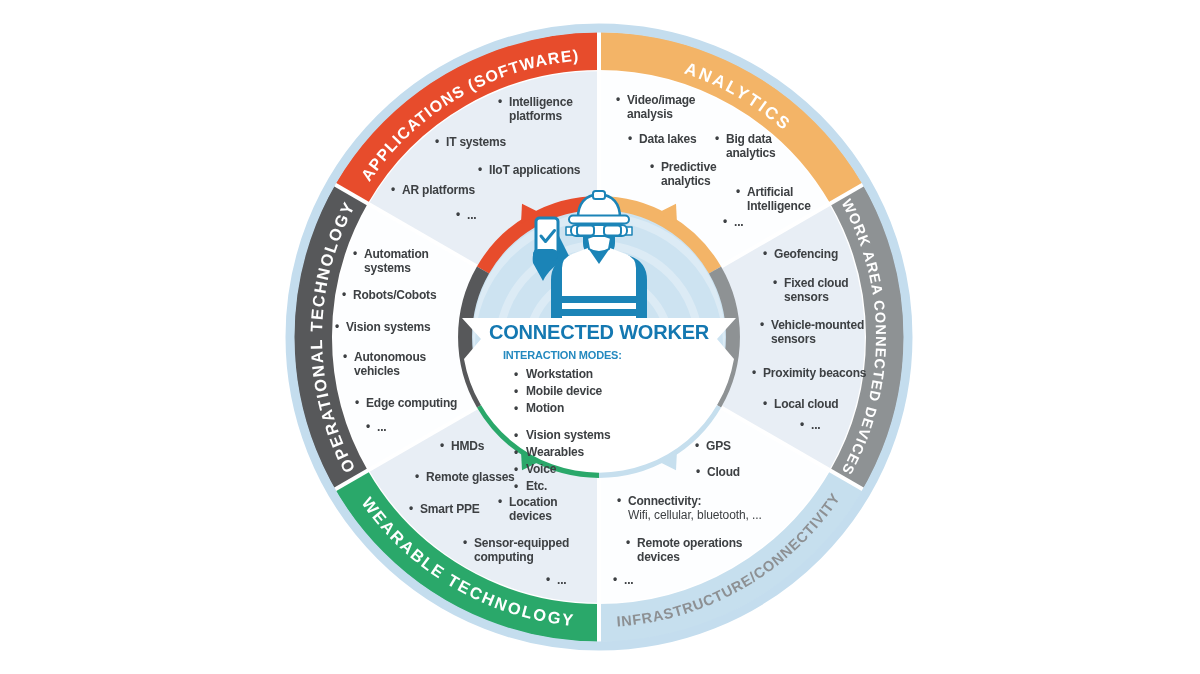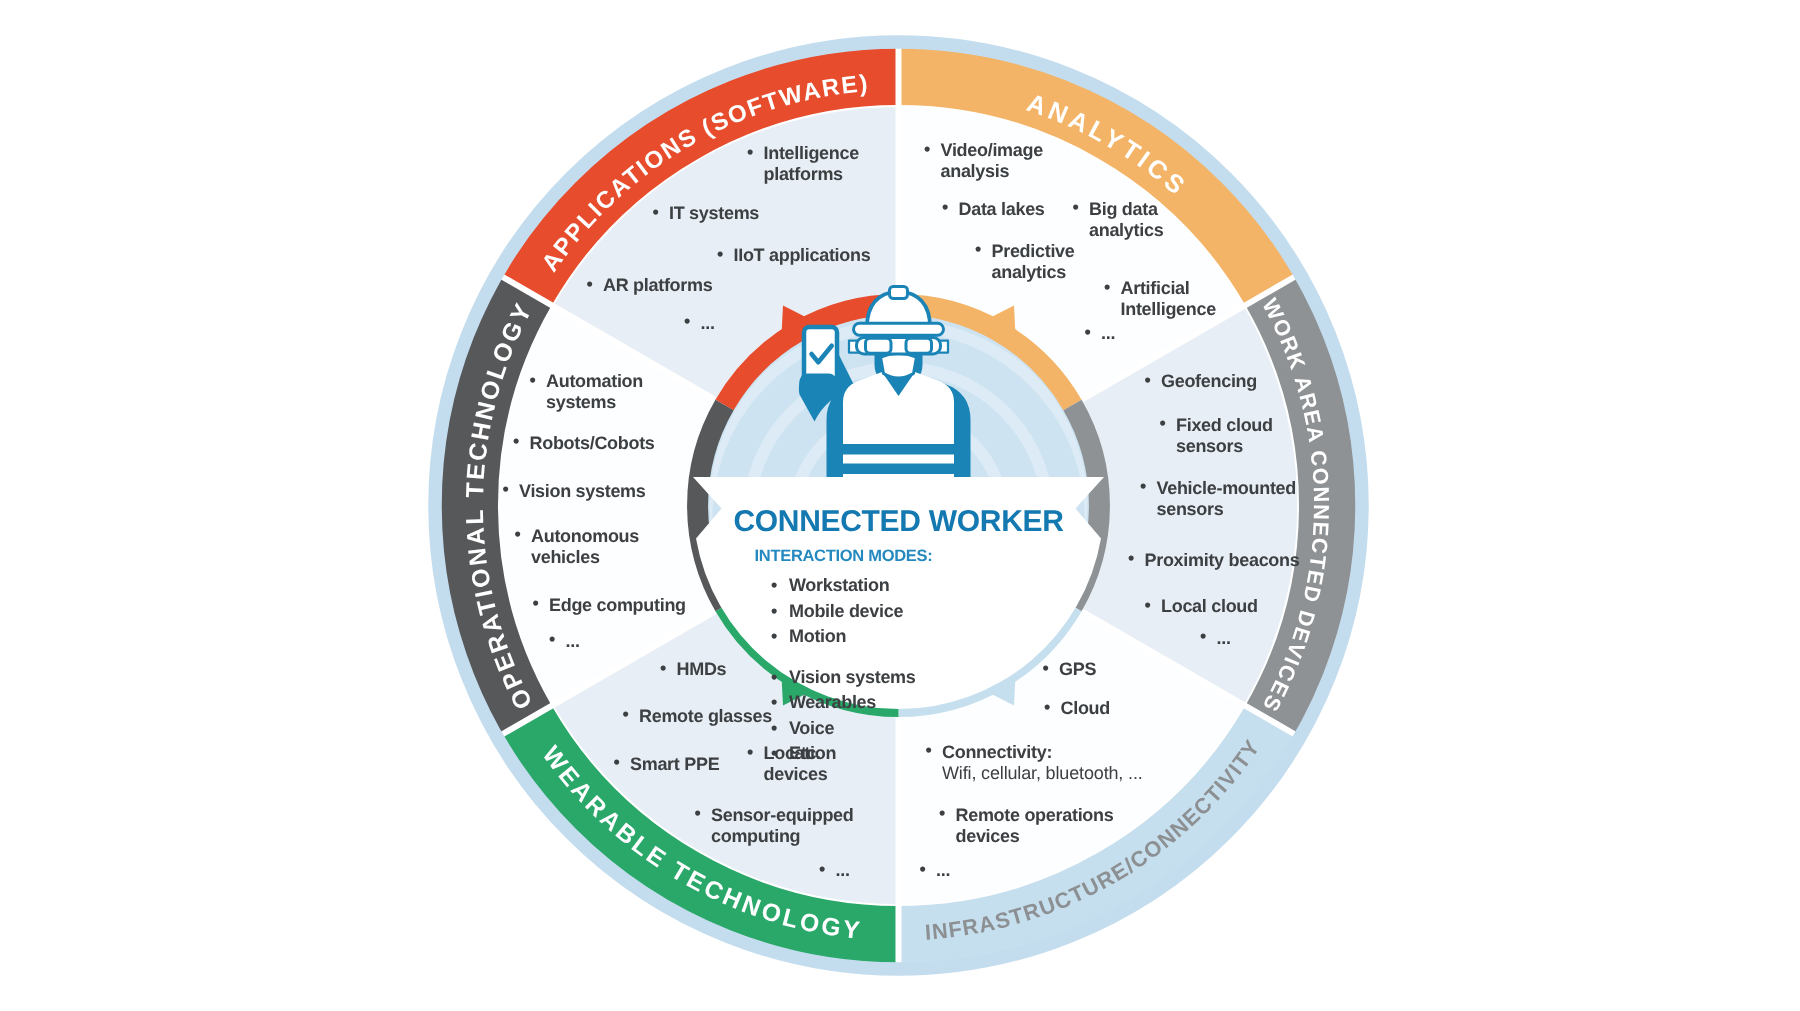--- a/index.html
+++ b/index.html
@@ -12,21 +12,21 @@
         color:#3d4043;line-height:13.5px;letter-spacing:-0.2px;white-space:pre-line;}
   .item::before{content:"\2022";position:absolute;left:0;top:-1px;color:#3d4043;}
   .item .sub{display:block;font-weight:normal;letter-spacing:-0.1px;text-align:center;}
 
   
   .band-label{font-weight:bold;fill:#ffffff;}
   .band-label.gray{fill:#8d9093;}
 
   
   .center-text{position:absolute;left:461px;top:319px;width:276px;}
-  .cw-title{margin-top:18px;text-align:center;font-size:20px;font-weight:bold;
+  .cw-title{margin-top:2px;text-align:center;font-size:20px;font-weight:bold;
             color:#1478b1;letter-spacing:-0.2px;}
   .cw-sub{margin:5px 0 5px 42px;font-size:11px;font-weight:bold;color:#2489bf;letter-spacing:-0.2px;}
   .modes{display:flex;gap:10px;padding-left:53px;flex-direction:column;}
   .modes ul{list-style:none;margin:0;padding:0;}
   .modes li{position:relative;padding-left:12px;font-size:12px;font-weight:bold;
             color:#3d4043;line-height:17px;letter-spacing:-0.2px;}
   .modes li::before{content:"\2022";position:absolute;left:0;color:#3d4043;}
 </style>
 </head>
 <body>

